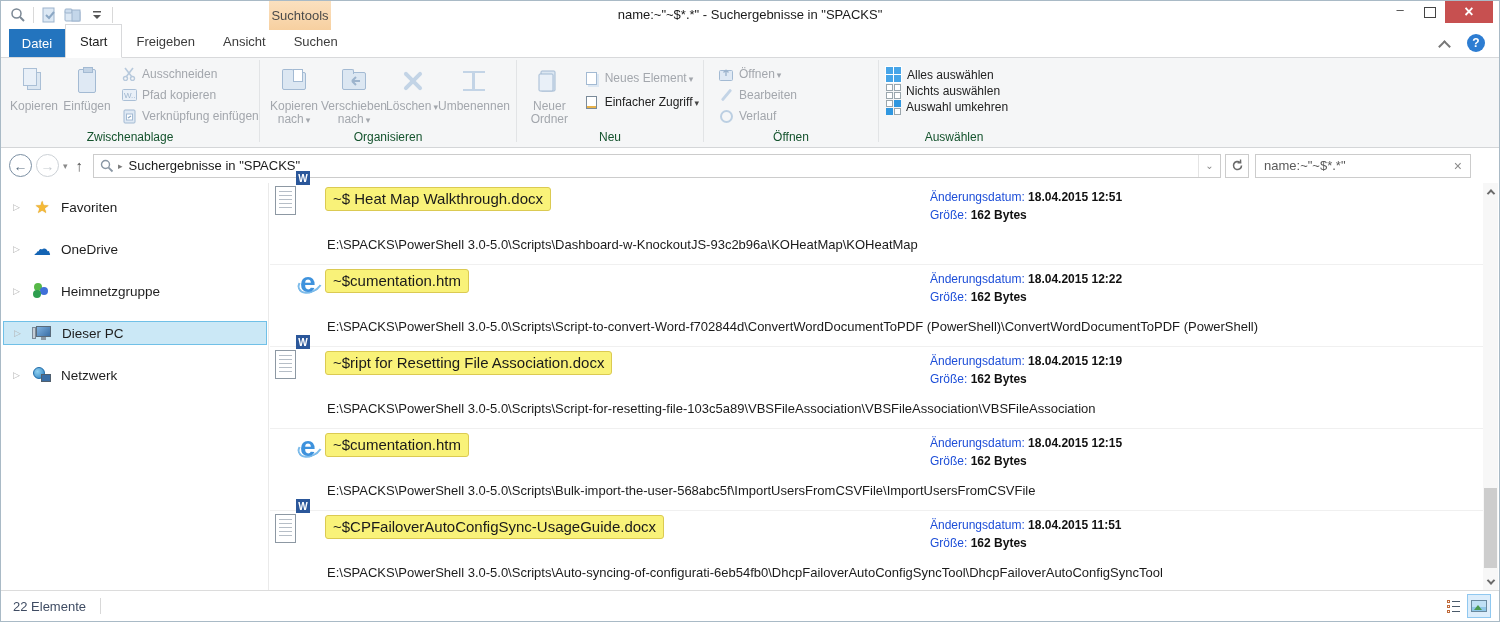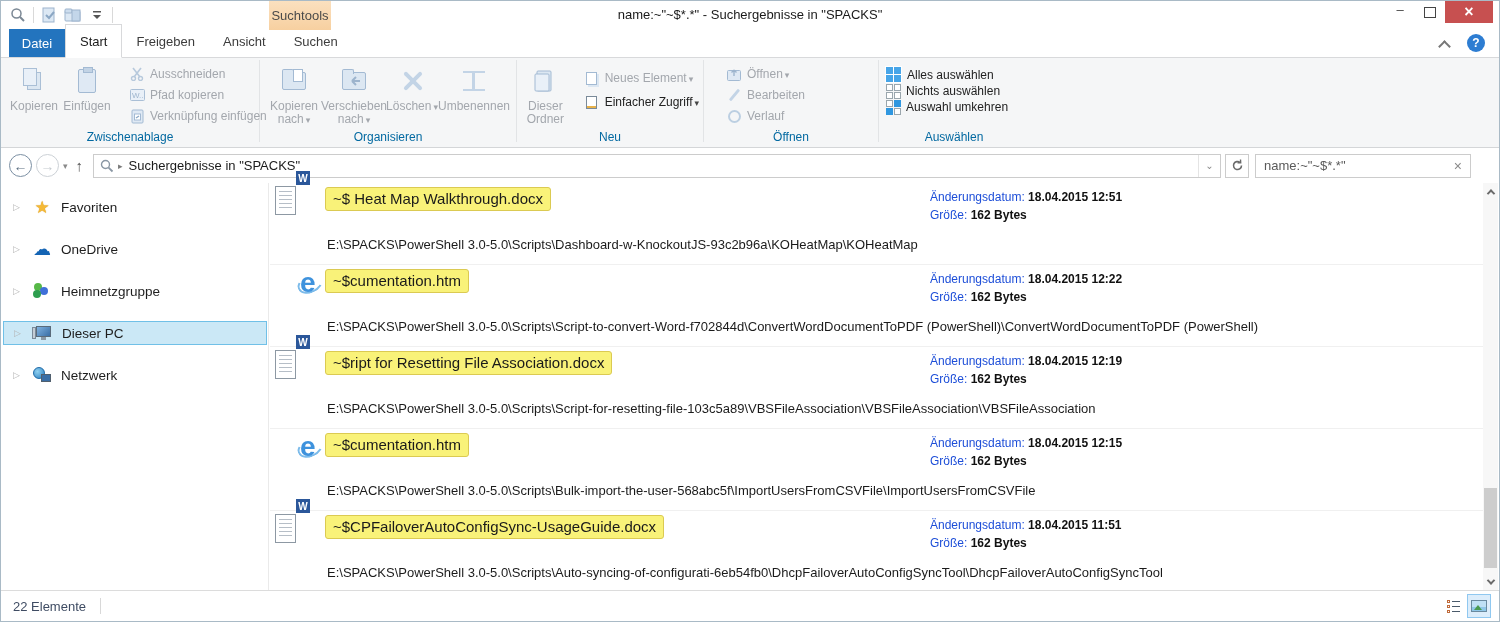--- a/index.html
+++ b/index.html
@@ -27,25 +27,25 @@
   .tab-active { background:#fff; border:1px solid #d8d9db; border-bottom:1px solid #fff; margin-bottom:-1px; color:#1a1a1a; }
   .tabrow-right { position:absolute; right:14px; top:4px; display:flex; align-items:center; gap:16px; }
   .chev-up { width:14px; height:14px; position:relative; }
   .chev-up::after { content:""; position:absolute; left:3px; top:6px; width:7px; height:7px; border-left:2px solid #777; border-top:2px solid #777; transform:rotate(45deg); }
   .help-btn { width:18px; height:18px; border-radius:50%; background:#2d7dd2; color:#fff; font-size:12px; font-weight:bold; display:flex; align-items:center; justify-content:center; }
   .help-btn::after { content:"?"; }
 
   
   .ribbon { position:absolute; left:0; top:57px; width:100%; height:90px; background:#f5f6f7; border-bottom:1px solid #d4d6d8; display:flex; }
   .rgroup { position:relative; height:100%; display:flex; align-items:flex-start; padding:4px 4px 0 6px; }
-  .rgroup-label { position:absolute; left:0; right:0; bottom:3px; text-align:center; font-size:12px; color:#0369a1; }
+  .rgroup-label { position:absolute; left:0; right:0; bottom:3px; text-align:center; font-size:12px; color:#14532d; }
   .rsep { width:1px; height:82px; background:#e2e4e6; margin-top:2px; }
   .bigbtn { display:flex; flex-direction:column; align-items:center; text-align:center; font-size:12px; line-height:13px; color:#a3a7ad; padding:2px 3px; }
   .bigbtn .bicon { width:34px; height:34px; display:flex; align-items:center; justify-content:center; margin-bottom:2px; }
-  .smallcol { display:flex; flex-direction:column; justify-content:flex-start; gap:5px; padding-top:4px; margin-left:16px; }
+  .smallcol { display:flex; flex-direction:column; justify-content:flex-start; gap:5px; padding-top:4px; margin-left:8px; }
   .smallbtn { display:flex; align-items:center; gap:5px; font-size:12px; color:#a3a7ad; white-space:nowrap; }
   .smallbtn.en { color:#222; }
   .sicon { width:16px; height:16px; display:flex; align-items:center; justify-content:center; flex:none; }
   .dd::after { content:"▾"; font-size:9px; margin-left:2px; }
   .dd-dis::after { color:#a3a7ad; }
   .dd-en::after { color:#444; }
   .w64{width:64px;} .w56{width:56px;} .w54{width:54px;} .w52{width:52px;} .w72{width:72px;} .w60{width:60px;} .w78{width:78px;}
   .shape-page2 { width:14px; height:18px; background:#e9f0f8; border:1px solid #aabfd6; position:relative; box-shadow:4px 4px 0 -1px #dce7f2, 4px 4px 0 0 #aabfd6; margin:-4px 4px 4px -4px; }
   .shape-clip { width:18px; height:24px; background:#dfe9f4; border:1px solid #a3bad3; border-radius:2px; position:relative; }
   .shape-clip::before { content:""; position:absolute; left:4px; top:-3px; width:8px; height:4px; background:#c2d3e5; border:1px solid #a3bad3; }
@@ -295,21 +295,21 @@
     <div class="rsep"></div>
 
     <div class="rgroup" style="width:186px;">
       <div class="bigbtn w60">
         <span class="bicon">
           <svg width="26" height="26" viewBox="0 0 26 26">
               <rect x="5" y="3" width="14" height="20" rx="1" fill="#dce7f2" stroke="#a3bad3"></rect>
               <rect x="3" y="6" width="14" height="17" rx="1" fill="#e9f0f8" stroke="#a3bad3"></rect>
             </svg>
         </span>
-        <span>Dieser Ordner</span>
+        <span>Neuer Ordner</span>
       </div>
       <div class="smallcol" style="padding-top:8px; gap:8px;">
         <div class="smallbtn">
           <span class="sicon">
               <span class="spage-sm" style="box-shadow:2px 2px 0 #dce7f2;"></span>
             </span>
           <span class="dd dd-dis">Neues Element</span>
         </div>
         <div class="smallbtn en">
           <span class="sicon">

